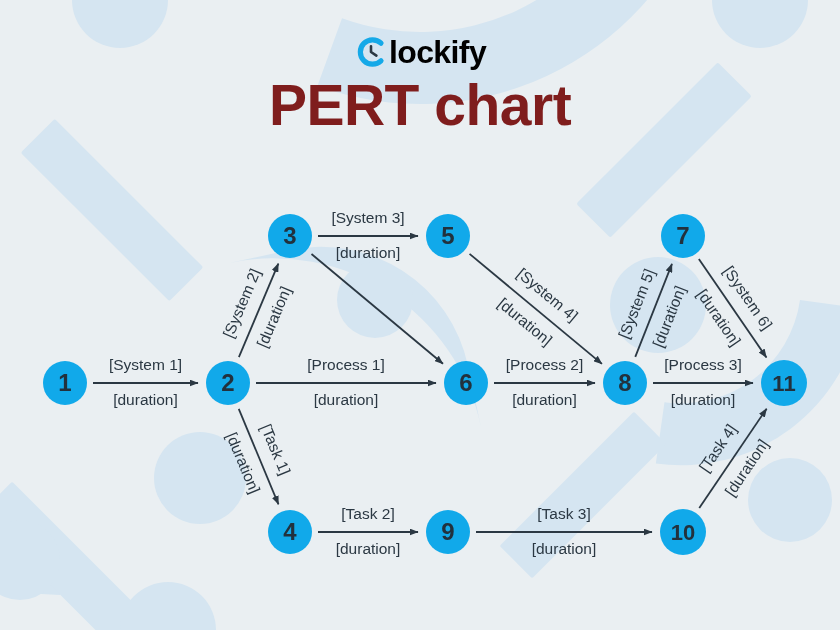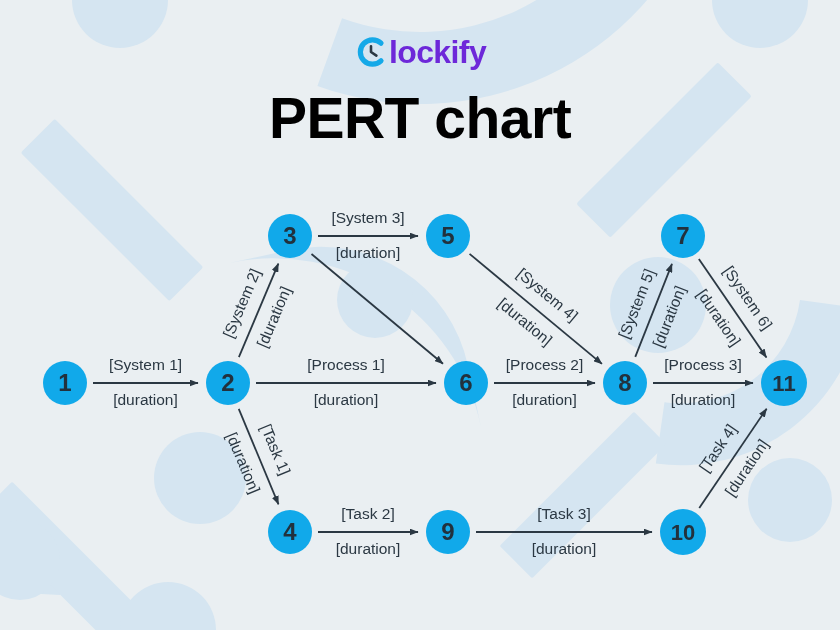--- a/index.html
+++ b/index.html
@@ -40,29 +40,29 @@
     margin-top: 34px;
     height: 36px;
     display: flex;
     align-items: center;
     justify-content: center;
     gap: 1px;
   }
   .logo-text {
     font-size: 32px;
     font-weight: 700;
-    color: #6d28d9;
+    color: #000000;
     letter-spacing: -0.6px;
     line-height: 1;
   }
   .page-title {
-    margin-top: 19px;
+    margin-top: 6px;
     font-size: 57px;
     font-weight: 700;
-    color: #000000;
+    color: #7f1d1d;
     letter-spacing: -0.5px;
     line-height: 1.05;
   }
   .node-num {
     font-weight: 700;
     fill: #22313d;
   }
   .edge-line {
     stroke: #2b3843;
     stroke-width: 1.8;

